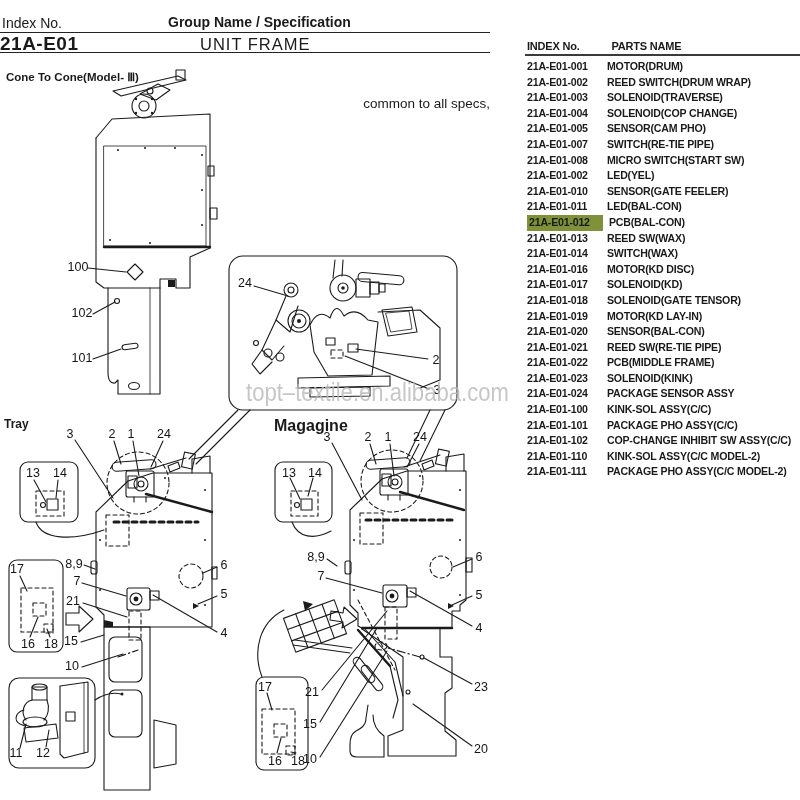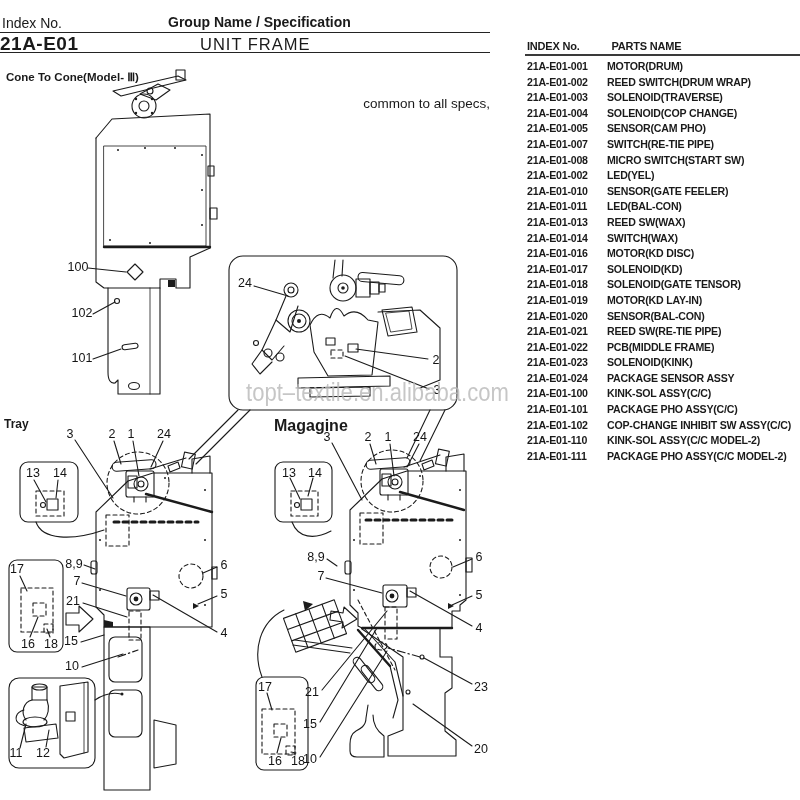--- a/index.html
+++ b/index.html
@@ -355,20 +355,21 @@
       <div class="prow"><span class="pidx">21A-E01-001</span><span class="pname">MOTOR(DRUM)</span></div>
       <div class="prow"><span class="pidx">21A-E01-002</span><span class="pname">REED SWITCH(DRUM WRAP)</span></div>
       <div class="prow"><span class="pidx">21A-E01-003</span><span class="pname">SOLENOID(TRAVERSE)</span></div>
       <div class="prow"><span class="pidx">21A-E01-004</span><span class="pname">SOLENOID(COP CHANGE)</span></div>
       <div class="prow"><span class="pidx">21A-E01-005</span><span class="pname">SENSOR(CAM PHO)</span></div>
       <div class="prow"><span class="pidx">21A-E01-007</span><span class="pname">SWITCH(RE-TIE PIPE)</span></div>
       <div class="prow"><span class="pidx">21A-E01-008</span><span class="pname">MICRO SWITCH(START SW)</span></div>
       <div class="prow"><span class="pidx">21A-E01-002</span><span class="pname">LED(YEL)</span></div>
       <div class="prow"><span class="pidx">21A-E01-010</span><span class="pname">SENSOR(GATE FEELER)</span></div>
       <div class="prow"><span class="pidx">21A-E01-011</span><span class="pname">LED(BAL-CON)</span></div>
+      <div class="prow"><span class="pidx hl">21A-E01-012</span><span class="pname">PCB(BAL-CON)</span></div>
       <div class="prow"><span class="pidx">21A-E01-013</span><span class="pname">REED SW(WAX)</span></div>
       <div class="prow"><span class="pidx">21A-E01-014</span><span class="pname">SWITCH(WAX)</span></div>
       <div class="prow"><span class="pidx">21A-E01-016</span><span class="pname">MOTOR(KD DISC)</span></div>
       <div class="prow"><span class="pidx">21A-E01-017</span><span class="pname">SOLENOID(KD)</span></div>
       <div class="prow"><span class="pidx">21A-E01-018</span><span class="pname">SOLENOID(GATE TENSOR)</span></div>
       <div class="prow"><span class="pidx">21A-E01-019</span><span class="pname">MOTOR(KD LAY-IN)</span></div>
       <div class="prow"><span class="pidx">21A-E01-020</span><span class="pname">SENSOR(BAL-CON)</span></div>
       <div class="prow"><span class="pidx">21A-E01-021</span><span class="pname">REED SW(RE-TIE PIPE)</span></div>
       <div class="prow"><span class="pidx">21A-E01-022</span><span class="pname">PCB(MIDDLE FRAME)</span></div>
       <div class="prow"><span class="pidx">21A-E01-023</span><span class="pname">SOLENOID(KINK)</span></div>

